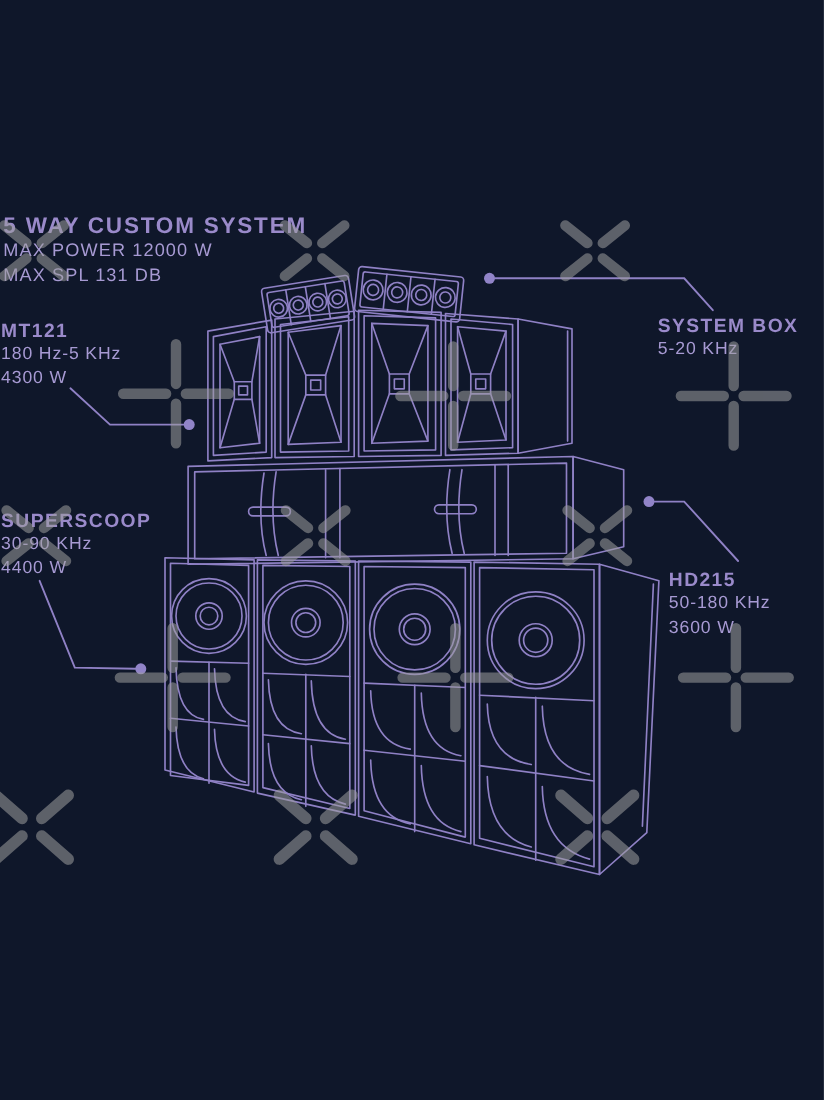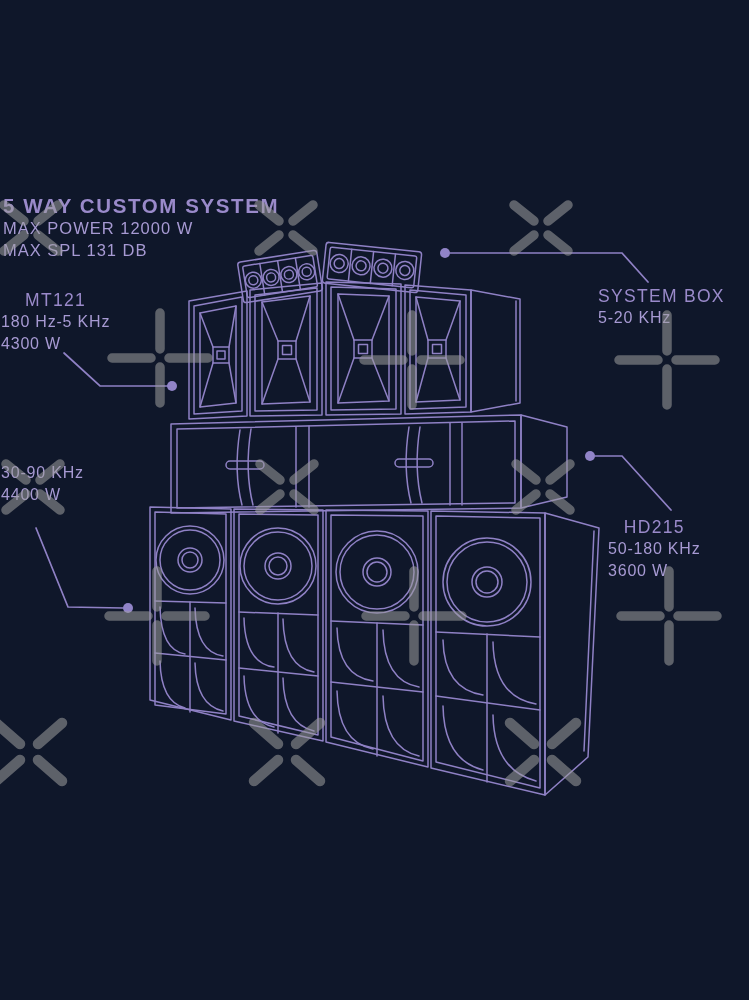--- a/index.html
+++ b/index.html
@@ -10,21 +10,21 @@
     overflow:hidden;
     font-family:"Liberation Sans", sans-serif;
   }
   svg{position:absolute;left:0;top:0;}
   .art{stroke:#8f81c5;stroke-width:1.5;fill:none;stroke-linejoin:round;stroke-linecap:round;}
   .leader{stroke:#8f81c5;stroke-width:1.7;fill:none;stroke-linecap:round;}
   .dot{fill:#9184c8;stroke:none;}
   .wm{stroke:#9e9e9e;stroke-width:9.5;fill:none;stroke-linecap:round;opacity:0.55;}
   .wm-big{stroke-width:10.5;}
   .label-block{position:absolute;color:#a79ad3;}
-  .label-h{display:block;font-weight:normal;font-size:17.5px;letter-spacing:1.3px;color:#9a8aca;line-height:22px;white-space:nowrap;text-align:center;}
+  .label-h{display:block;font-weight:bold;font-size:17.5px;letter-spacing:1.3px;color:#9a8aca;line-height:22px;white-space:nowrap;}
   .label-line{display:block;font-size:16px;letter-spacing:0.8px;line-height:21.5px;white-space:nowrap;}
   .title-h{display:block;font-weight:bold;font-size:20.5px;letter-spacing:1.6px;color:#9a8aca;line-height:24px;white-space:nowrap;}
   .title-line{display:block;font-size:16.5px;letter-spacing:1px;line-height:21.5px;white-space:nowrap;}
 </style>
 </head>
 <body>
 
 <div id="page">
 
   <svg width="750" height="1000" viewBox="0 0 750 1000">
@@ -216,20 +216,21 @@
     <span class="label-line">180 Hz-5 KHz</span>
     <span class="label-line">4300 W</span>
   </div>
 
   <div class="label-block" style="left:598px;top:285px;">
     <span class="label-h">SYSTEM BOX</span>
     <span class="label-line">5-20 KHz</span>
   </div>
 
   <div class="label-block" style="left:1px;top:462px;">
+    <span class="label-h">SUPERSCOOP</span>
     <span class="label-line">30-90 KHz</span>
     <span class="label-line">4400 W</span>
   </div>
 
   <div class="label-block" style="left:608px;top:516px;">
     <span class="label-h">HD215</span>
     <span class="label-line">50-180 KHz</span>
     <span class="label-line">3600 W</span>
   </div>
 

